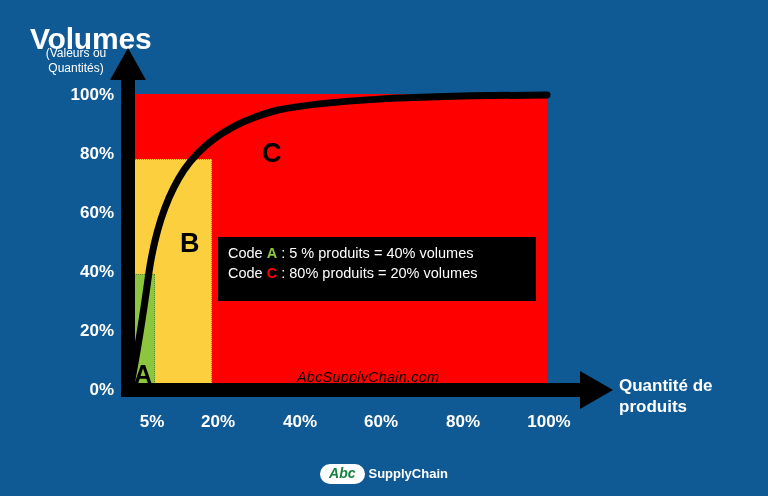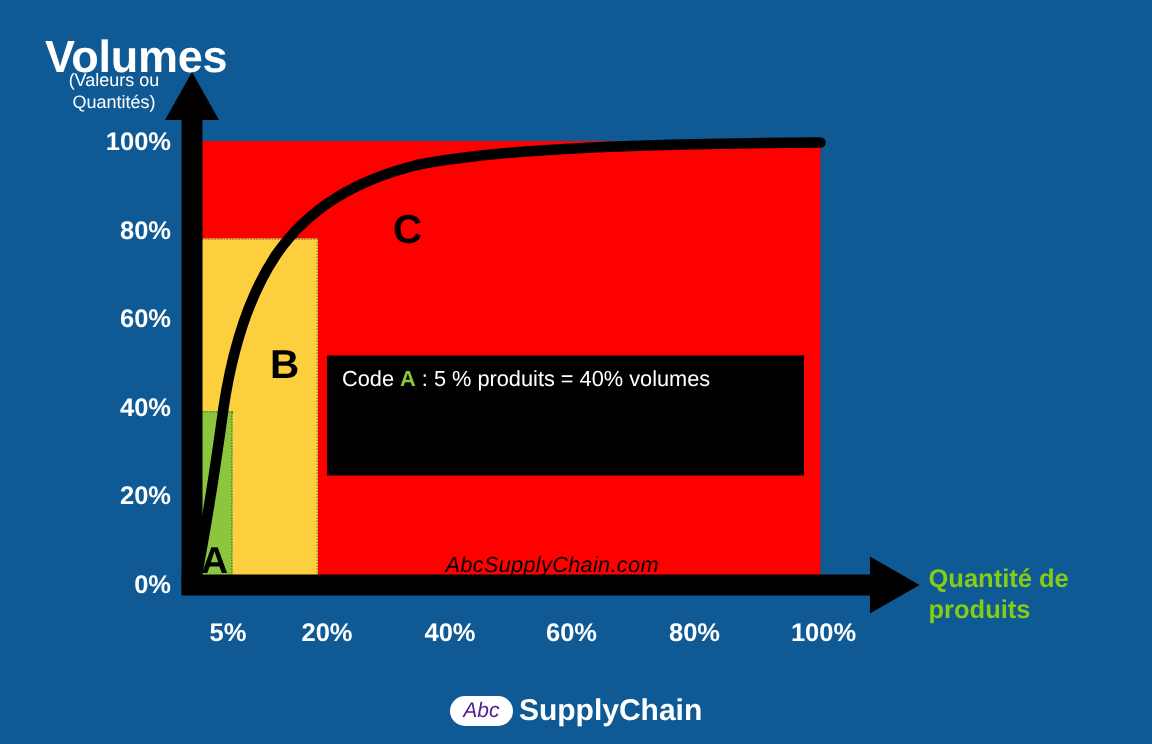--- a/index.html
+++ b/index.html
@@ -41,21 +41,21 @@
     color: #ffffff;
     font-size: 12px;
     font-weight: normal;
     line-height: 15px;
   }
   #x-axis-title {
     position: absolute;
     left: 619px;
     top: 375px;
     width: 146px;
-    color: #84cc16;
+    color: #ffffff;
     font-size: 17px;
     font-weight: bold;
     line-height: 21px;
   }
 
   
   .ytick {
     position: absolute;
     right: 0;
     width: 80px;
@@ -135,21 +135,21 @@
     width: 768px; height: 496px;
     pointer-events: none;
   }
 
   
   #legend {
     position: absolute;
     left: 218px;
     top: 237px;
     width: 318px;
-    height: 80px;
+    height: 64px;
     background: #000000;
     padding: 6px 0 0 10px;
     box-sizing: border-box;
   }
   .legend-row {
     color: #ffffff;
     font-size: 14.5px;
     line-height: 20px;
     white-space: nowrap;
   }
@@ -175,31 +175,31 @@
     left: 0;
     top: 464px;
     width: 768px;
     display: flex;
     align-items: center;
     justify-content: center;
   }
   #logo-pill {
     display: inline-block;
     background: #ffffff;
-    color: #4c1d95;
+    color: #15803d;
     font-size: 14px;
-    font-weight: normal;
+    font-weight: bold;
     font-style: italic;
     border-radius: 11px;
     padding: 1px 9px 2px 9px;
     line-height: 17px;
   }
   #logo-text {
     color: #ffffff;
-    font-size: 20px;
+    font-size: 13px;
     font-weight: bold;
     margin-left: 4px;
     line-height: 20px;
   }
 </style>
 </head>
 <body>
 
 <div id="stage">
 
@@ -227,20 +227,23 @@
   </div>
 
   <div class="region-label" id="label-a">A</div>
   <div class="region-label" id="label-b">B</div>
   <div class="region-label" id="label-c">C</div>
 
   <div id="legend">
     <div class="legend-row">
       <span>Code </span><span class="code-a">A</span><span> : 5  % produits = 40% volumes</span>
     </div>
+    <div class="legend-row">
+      <span>Code </span><span class="code-c">C</span><span> : 80% produits = 20% volumes</span>
+    </div>
   </div>
 
   <div id="watermark">AbcSupplyChain.com</div>
 
   <svg id="axes-svg" viewBox="0 0 768 496">
 
     <rect x="121" y="64" width="14" height="330" fill="#000000"></rect>
 
     <polygon points="128,48 110,80 146,80" fill="#000000"></polygon>
 

